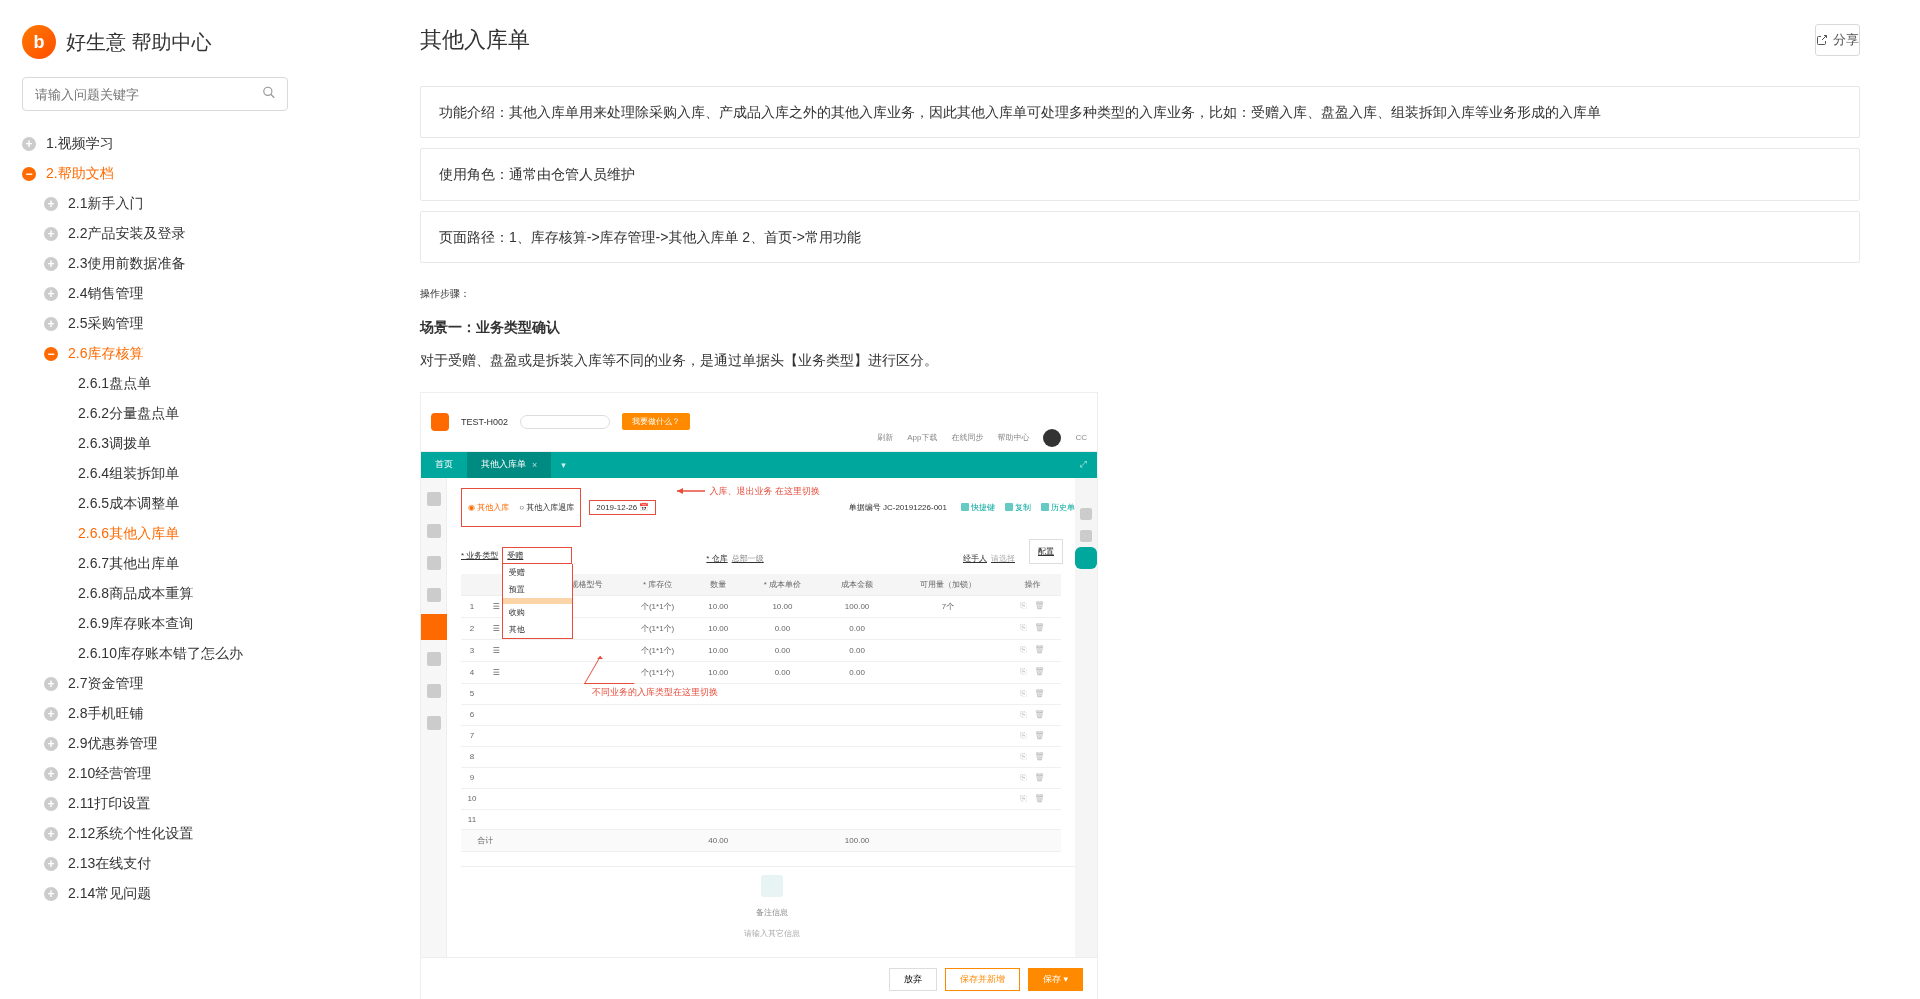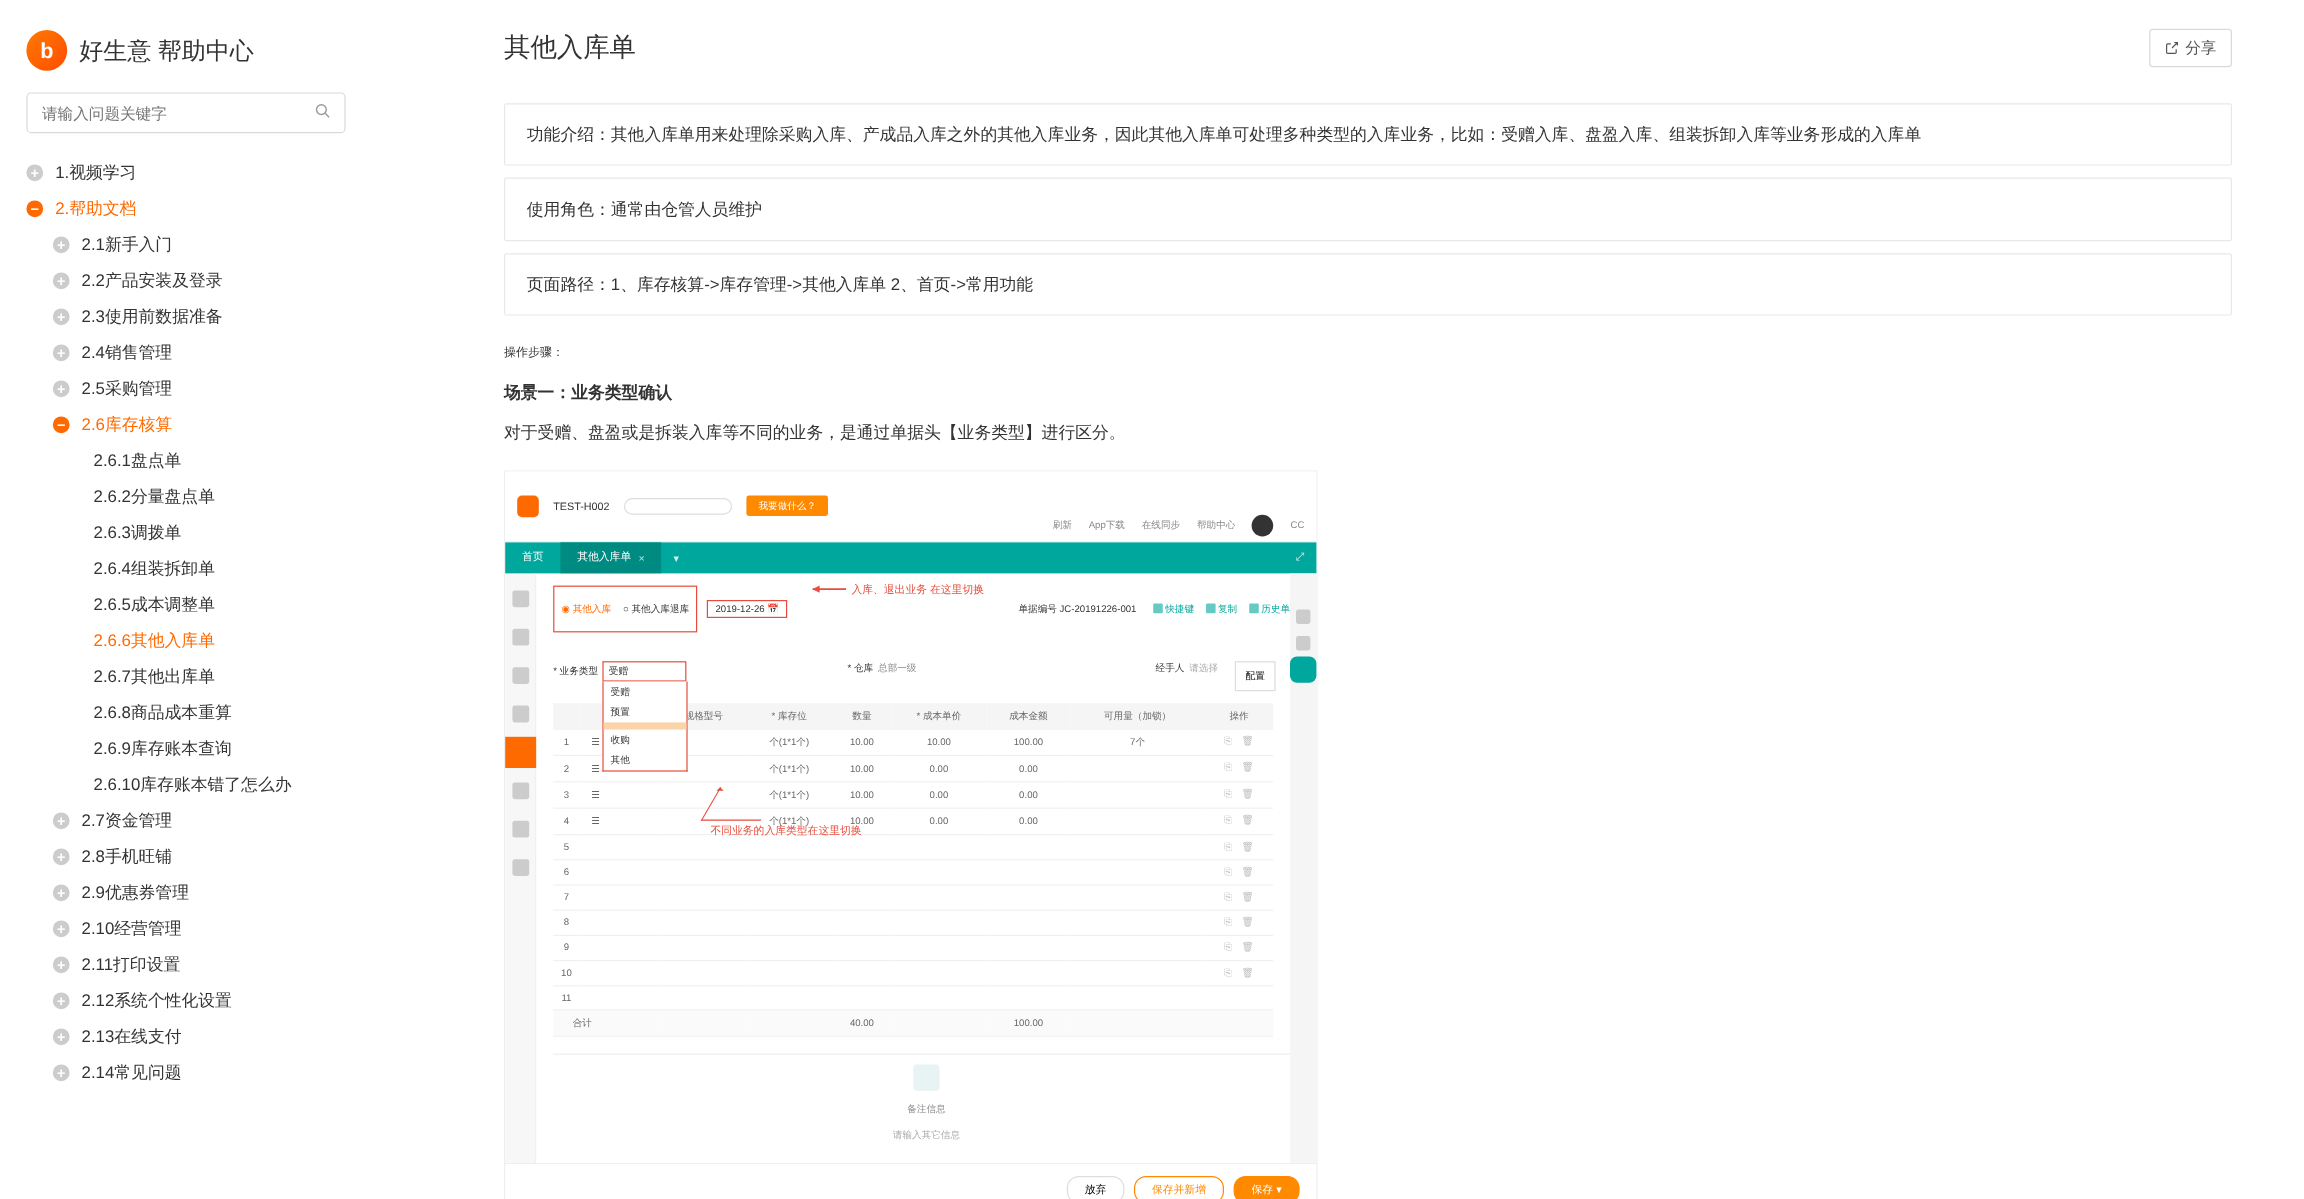--- a/index.html
+++ b/index.html
@@ -24,21 +24,21 @@
     .nav-item.level-3 { padding-left: 56px; }
     .nav-icon { width: 14px; height: 14px; border-radius: 50%; background: #ccc; display: inline-flex; align-items: center; justify-content: center; color: #fff; font-size: 12px; font-weight: bold; line-height: 1; flex-shrink: 0; }
     .nav-icon.expanded { background: #ff6a00; }
     .nav-item.active { color: #ff6a00; }
     .nav-item.expanded-text { color: #ff6a00; }
     
     
     .main { flex: 1; padding: 24px 60px 40px 120px; max-width: 1620px; }
     .page-header { display: flex; justify-content: space-between; align-items: center; margin-bottom: 30px; }
     .page-title { font-size: 22px; font-weight: 500; }
-    .share-btn { border: 1px solid #d9d9d9; background: #fff; padding: 6px 12px; font-size: 13px; border-radius: 3px; cursor: pointer; display: flex; align-items: center; gap: 5px; color: #555; }
+    .share-btn { border: 1px solid #d9d9d9; background: #fff; padding: 6px 0; font-size: 13px; border-radius: 3px; cursor: pointer; display: flex; align-items: center; gap: 5px; color: #555; }
     
     .info-card { border: 1px solid #e8e8e8; padding: 14px 18px; margin-bottom: 10px; font-size: 14px; line-height: 1.6; border-radius: 2px; }
     .info-label { font-weight: 500; }
     
     .section-title { font-weight: 500; margin: 24px 0 14px; font-size: 10px; }
     .scenario-title { font-weight: bold; margin: 18px 0 10px; font-size: 14px; }
     .para { font-size: 14px; line-height: 1.9; margin-bottom: 10px; }
     
     
     .app-mock { border: 1px solid #eee; margin: 18px 0 28px; width: 678px; max-width: 100%; font-size: 9px; }
@@ -60,21 +60,21 @@
     
     .app-content { flex: 1; padding: 10px 14px; background: #fff; position: relative; }
     .app-doc-row { display: flex; justify-content: space-between; margin-bottom: 8px; font-size: 8px; }
     .app-doc-left { display: flex; gap: 8px; align-items: center; }
     .radio-group { border: 1.5px solid #e74c3c; padding: 13px 6px; display: flex; gap: 10px; align-items: center; }
     .date-box { border: 1.5px solid #e74c3c; padding: 2px 6px; position: relative; }
     .red-arrow { position: absolute; color: #e74c3c; font-size: 9px; white-space: nowrap; }
     .red-arrow.arrow1 { left: 230px; top: 7px; }
     .red-arrow svg { vertical-align: middle; }
     
-    .form-row { display: flex; gap: 14px; margin: 24px 0 10px; font-size: 8px; align-items: flex-start; }
+    .form-row { display: flex; gap: 14px; margin: 12px 0 10px; font-size: 8px; align-items: flex-end; text-decoration: underline; }
     .form-field { display: flex; align-items: center; gap: 4px; }
     .dropdown-mock { border: 1.5px solid #e74c3c; padding: 2px 4px; min-width: 70px; position: relative; background: #fff; }
     .dropdown-at { position: absolute; top: 16px; left: -1.5px; right: -1.5px; border: 1.5px solid #e74c3c; border-top: none; background: #fff; z-index: 2; }
     .dropdown-opt { padding: 3px 6px; }
     .dropdown-opt.sel { background: #fbd5a8; }
     
     .app-table { width: 100%; border-collapse: collapse; font-size: 8px; margin-top: 6px; }
     .app-table th { background: #f5f5f5; padding: 5px 4px; font-weight: normal; color: #666; text-align: center; border-bottom: 1px solid #eee; }
     .app-table td { padding: 5px 4px; border-bottom: 1px solid #f0f0f0; text-align: center; color: #666; }
     .app-table .num-col { width: 22px; }
@@ -84,21 +84,21 @@
     .right-strip { position: absolute; right: 0; top: 0; bottom: 0; width: 22px; background: #f5f5f5; display: flex; flex-direction: column; align-items: center; gap: 10px; padding-top: 30px; }
     .right-strip-icon { width: 12px; height: 12px; background: #ccc; border-radius: 2px; }
     .right-strip-icon.hl { background: #00a79d; box-shadow: 0 0 0 5px #00a79d; }
     
     .totals-row td { background: #fafafa; font-weight: 500; }
     
     .remark-row { display: flex; gap: 10px; margin-top: 14px; padding: 8px 0; border-top: 1px solid #eee; font-size: 8px; color: #aaa; align-items: center; flex-direction: column; }
     .remark-icon { width: 22px; height: 22px; background: #e8f4f3; border-radius: 3px; }
     
     .app-footer { display: flex; justify-content: flex-end; gap: 8px; padding: 10px 14px; border-top: 1px solid #eee; }
-    .app-btn { border: 1px solid #ddd; padding: 4px 14px; font-size: 9px; background: #fff; border-radius: 10px; }
+    .app-btn { border: 1px solid #ddd; padding: 4px 14px; font-size: 9px; background: #fff; border-radius: 0; }
     .app-btn.primary { background: #ff8a00; color: #fff; border-color: #ff8a00; }
     .app-btn.outline { border-color: #ff8a00; color: #ff8a00; }
     
     .red-callout2 { position: absolute; left: 145px; top: 178px; color: #e74c3c; font-size: 9px; }
     .red-callout2 .arrow-line { display: block; width: 50px; height: 28px; border-left: 1.5px solid #e74c3c; border-bottom: 1.5px solid #e74c3c; transform: skewX(-30deg); margin-bottom: 2px; position: relative; }
     .red-callout2 .arrow-line::after { content: ''; position: absolute; top: -3px; left: -4px; border: 3px solid transparent; border-bottom-color: #e74c3c; transform: skewX(30deg); }
     
     .doc-right-links { display: flex; gap: 10px; color: #00a79d; font-size: 8px; align-items: center; }
     .doc-right-links span { display: flex; align-items: center; gap: 2px; }
     .tiny-icon { width: 8px; height: 8px; background: currentColor; opacity: 0.6; border-radius: 1px; }

